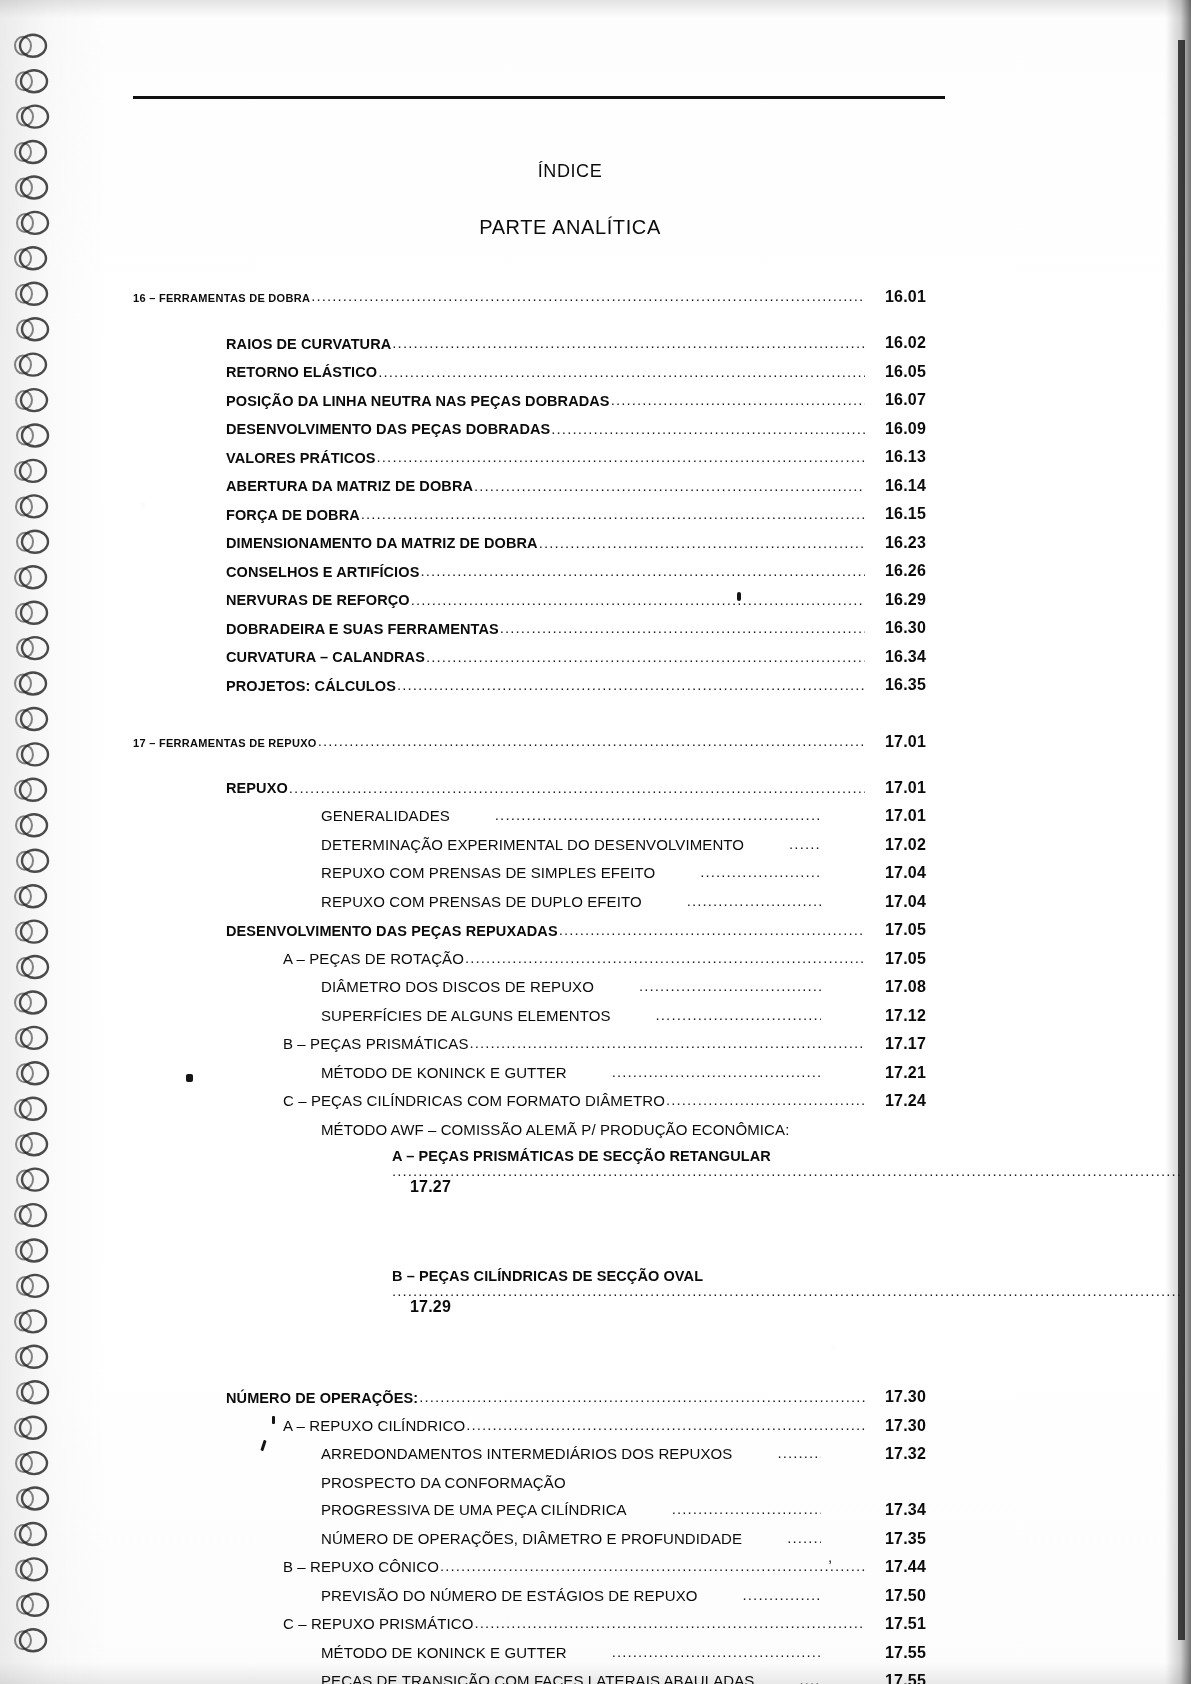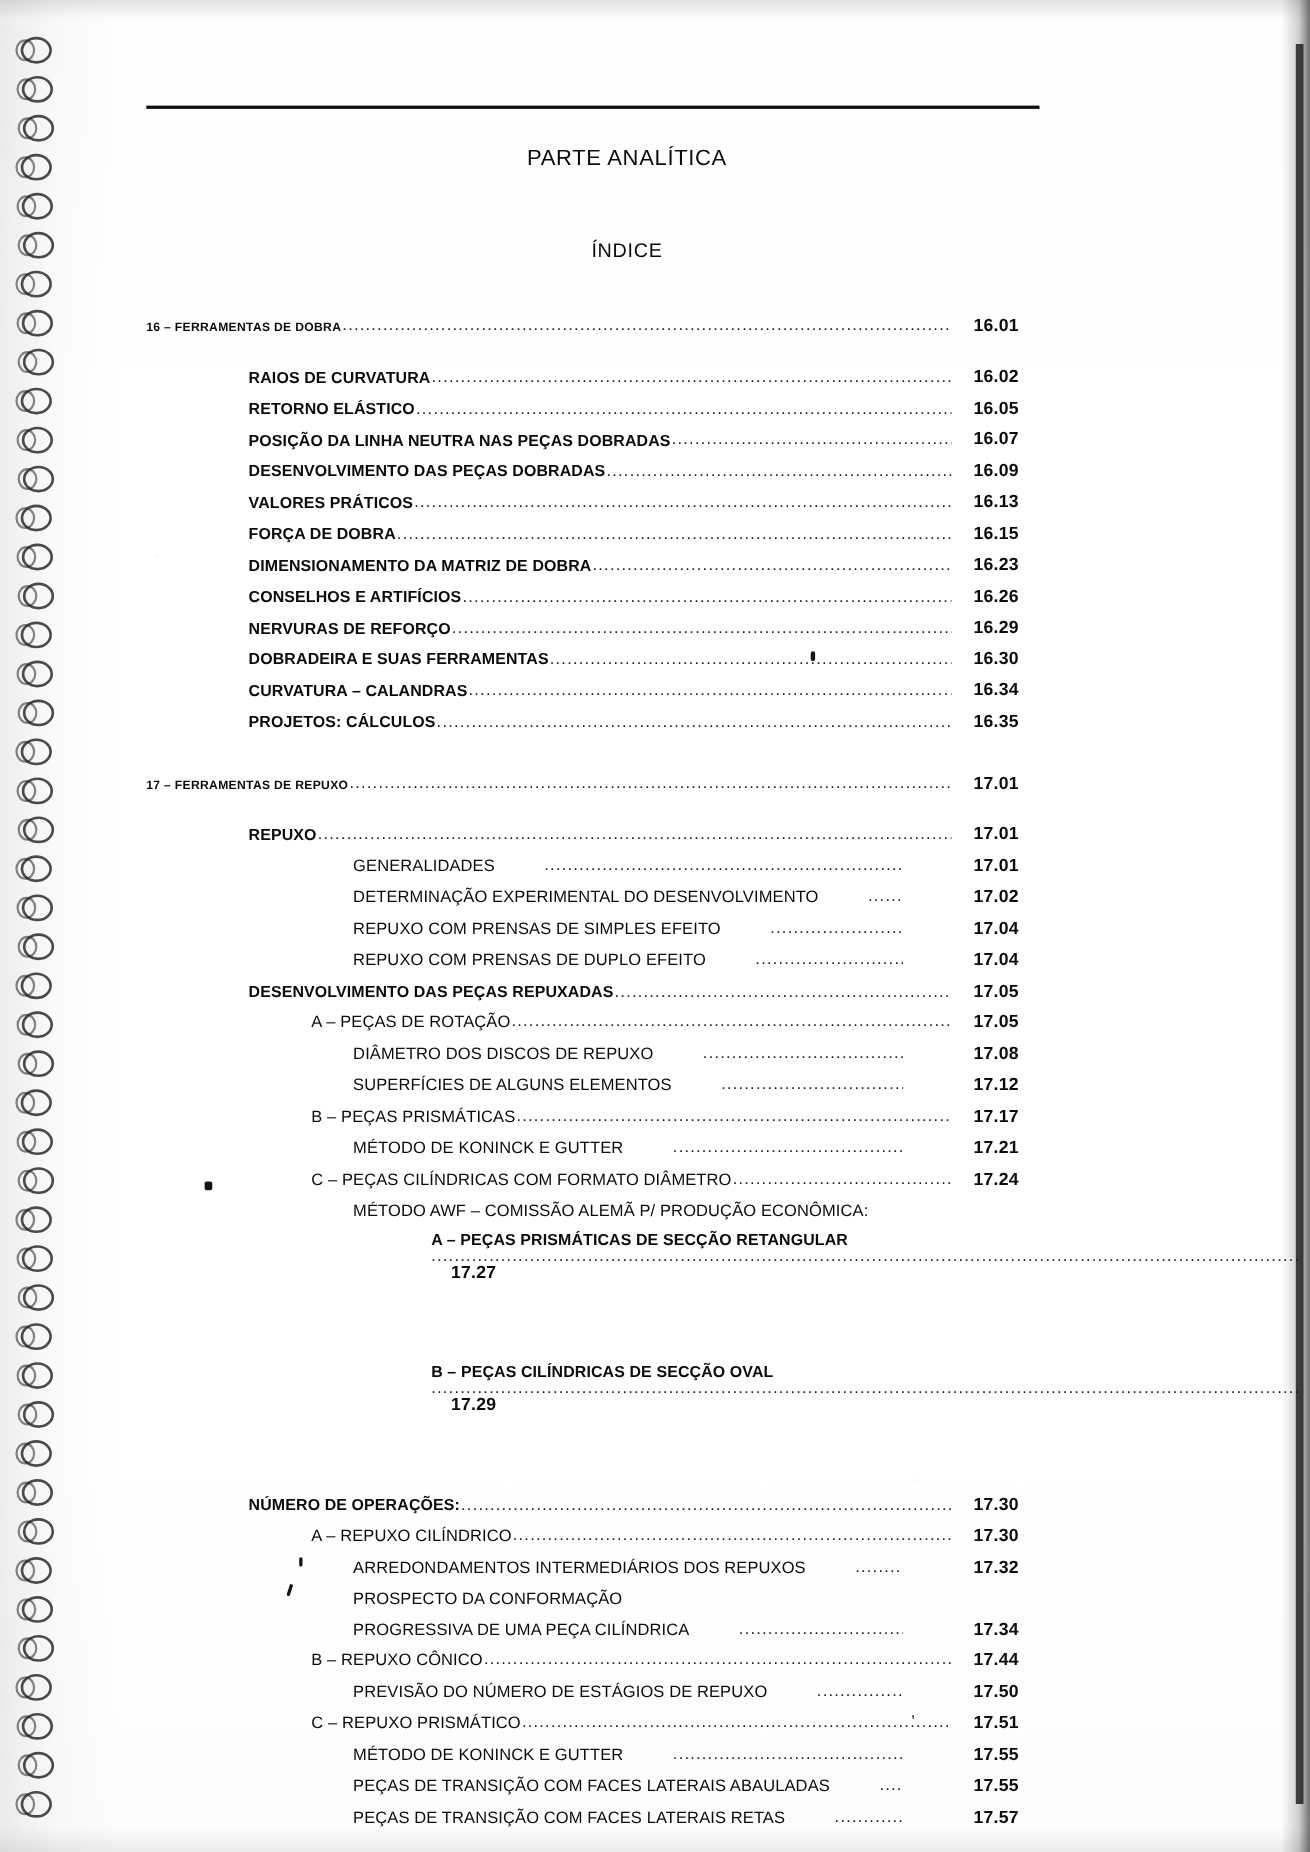--- a/index.html
+++ b/index.html
@@ -248,22 +248,22 @@
   </svg>
 
 <div id="right-scan-edge"></div>
 <div id="right-scan-bar"></div>
 
 <div id="page">
 
   <div id="rule-top"></div>
 
   <div class="title-block">
+    <div id="doc-title">ÍNDICE</div>
     <div id="doc-subtitle">PARTE ANALÍTICA</div>
-    <div id="doc-title">ÍNDICE</div>
   </div>
 
   <div id="toc">
       <div>
         <div class="entry lvl0 indent0">
           <span class="label">16 – FERRAMENTAS DE DOBRA</span>
           <span class="leader"></span>
           <span class="page">16.01</span>
         </div>
         <div class="gap-sm"></div>
@@ -284,20 +284,25 @@
         </div>
         <div class="entry lvl1 indent1">
           <span class="label">DESENVOLVIMENTO DAS PEÇAS DOBRADAS</span>
           <span class="leader"></span>
           <span class="page">16.09</span>
         </div>
         <div class="entry lvl1 indent1">
           <span class="label">VALORES PRÁTICOS</span>
           <span class="leader"></span>
           <span class="page">16.13</span>
+        </div>
+        <div class="entry lvl1 indent1">
+          <span class="label">ABERTURA DA MATRIZ DE DOBRA</span>
+          <span class="leader"></span>
+          <span class="page">16.14</span>
         </div>
         <div class="entry lvl1 indent1">
           <span class="label">FORÇA DE DOBRA</span>
           <span class="leader"></span>
           <span class="page">16.15</span>
         </div>
         <div class="entry lvl1 indent1">
           <span class="label">DIMENSIONAMENTO DA MATRIZ DE DOBRA</span>
           <span class="leader"></span>
           <span class="page">16.23</span>
@@ -429,20 +434,25 @@
         <div class="entry lvl2 indent3 no-leader">
           <span class="label">PROSPECTO DA CONFORMAÇÃO</span>
           <span class="leader"></span>
           <span class="page"></span>
         </div>
         <div class="entry lvl2 indent3">
           <span class="label">PROGRESSIVA DE UMA PEÇA CILÍNDRICA</span>
           <span class="leader"></span>
           <span class="page">17.34</span>
         </div>
+        <div class="entry lvl2 indent3">
+          <span class="label">NÚMERO DE OPERAÇÕES, DIÂMETRO E PROFUNDIDADE</span>
+          <span class="leader"></span>
+          <span class="page">17.35</span>
+        </div>
         <div class="entry lvl2 indent2">
           <span class="label">B – REPUXO CÔNICO</span>
           <span class="leader"></span>
           <span class="page">17.44</span>
         </div>
         <div class="entry lvl2 indent3">
           <span class="label">PREVISÃO DO NÚMERO DE ESTÁGIOS DE REPUXO</span>
           <span class="leader"></span>
           <span class="page">17.50</span>
         </div>

